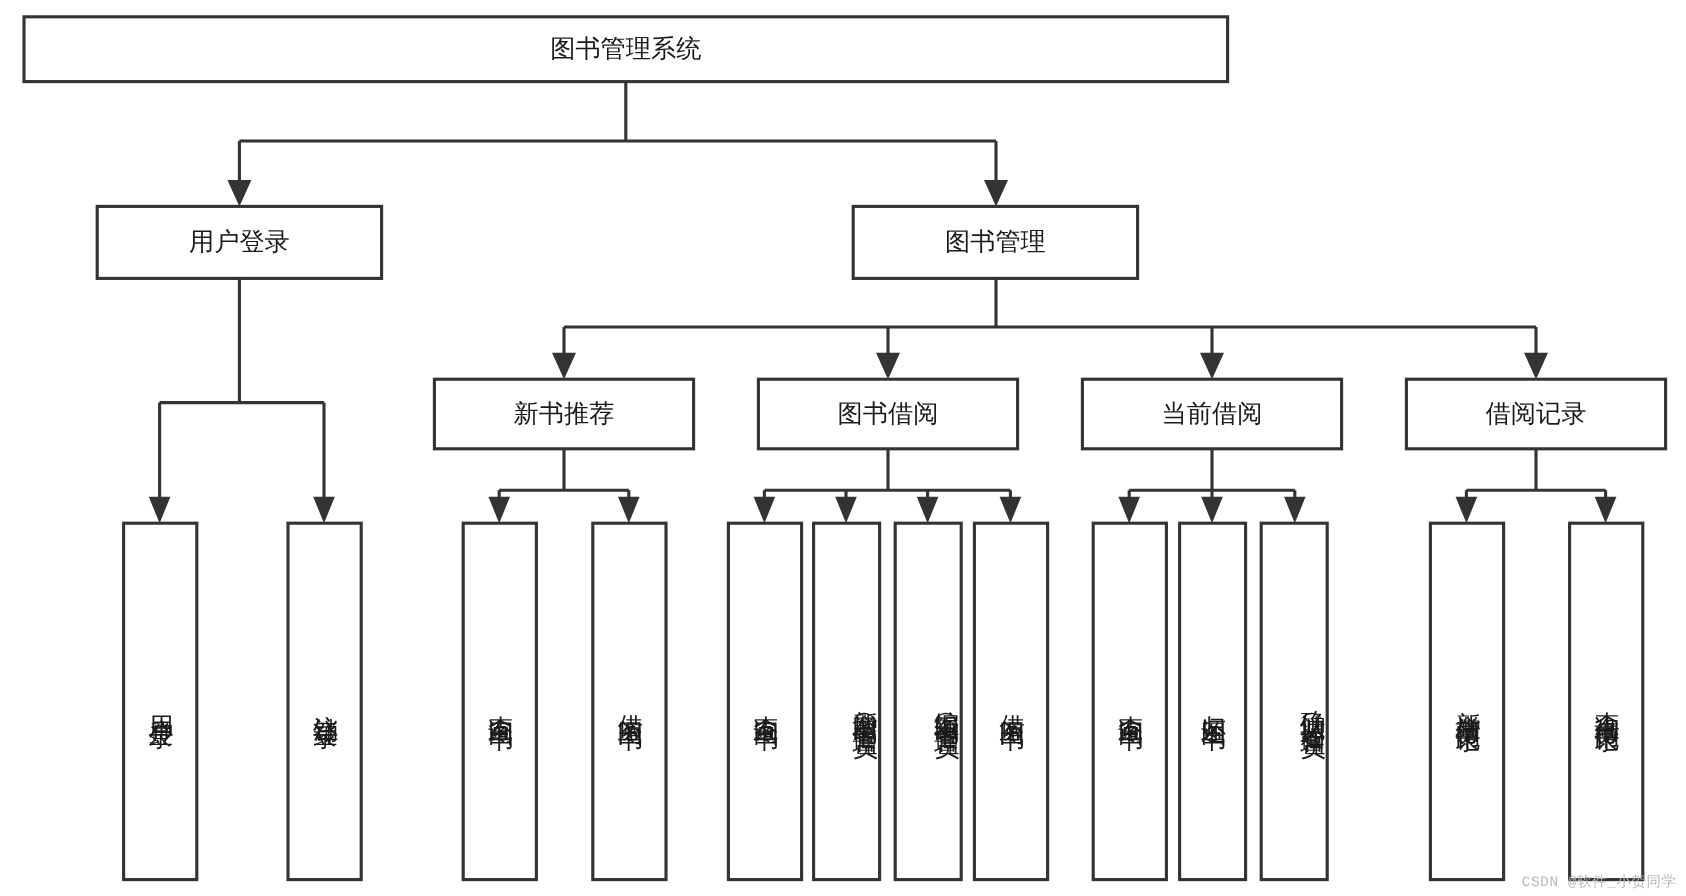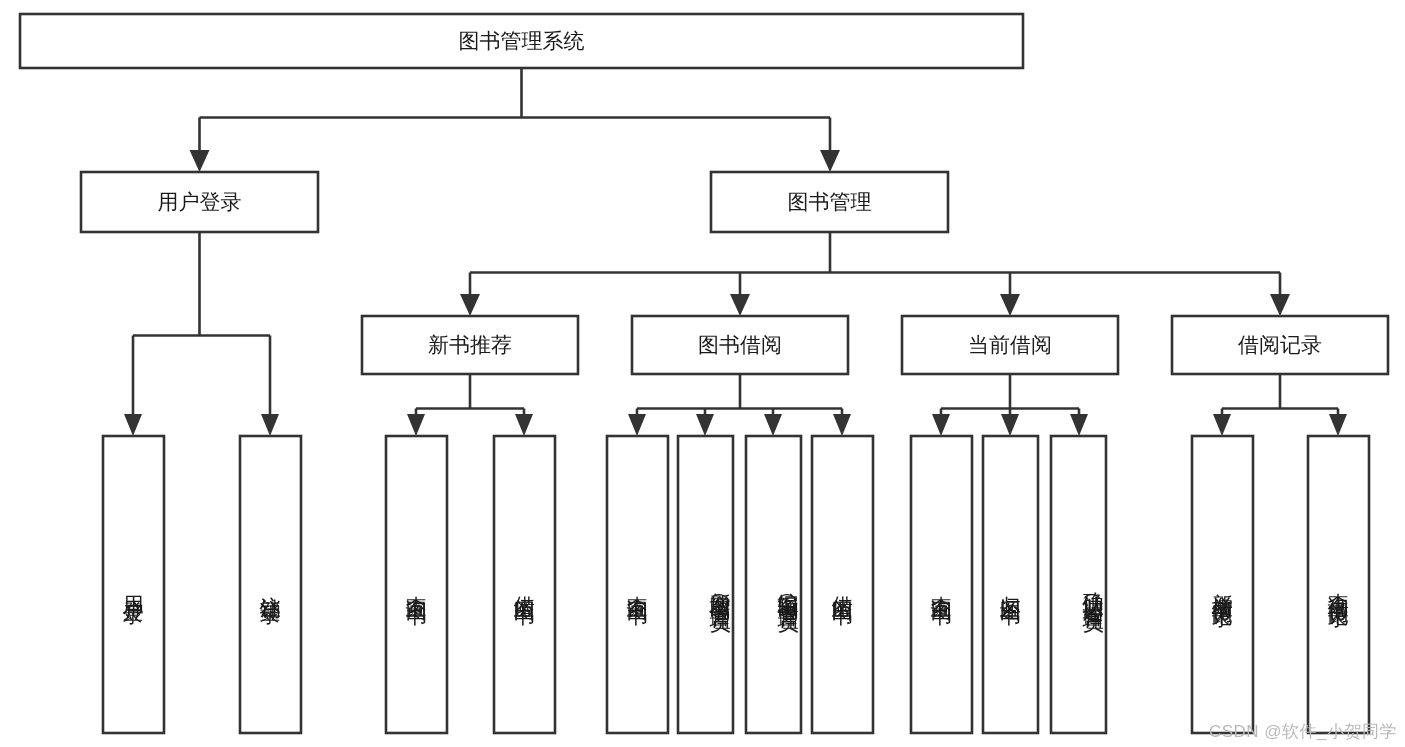--- a/index.html
+++ b/index.html
@@ -61,22 +61,22 @@
     text-align: center;
     display: flex;
     align-items: center;
     justify-content: center;
     pointer-events: none;
   }
   .watermark {
     position: absolute;
     right: 8px;
     bottom: 4px;
-    font-family: Liberation Sans, sans-serif;
-    font-size: 17px;
+    font-family: Liberation Mono, monospace;
+    font-size: 12px;
     color: #b9b9b9;
     white-space: nowrap;
     letter-spacing: 0.5px;
   }
 </style>
 </head>
 <body>
 
 <div id="diagram-root">
 

